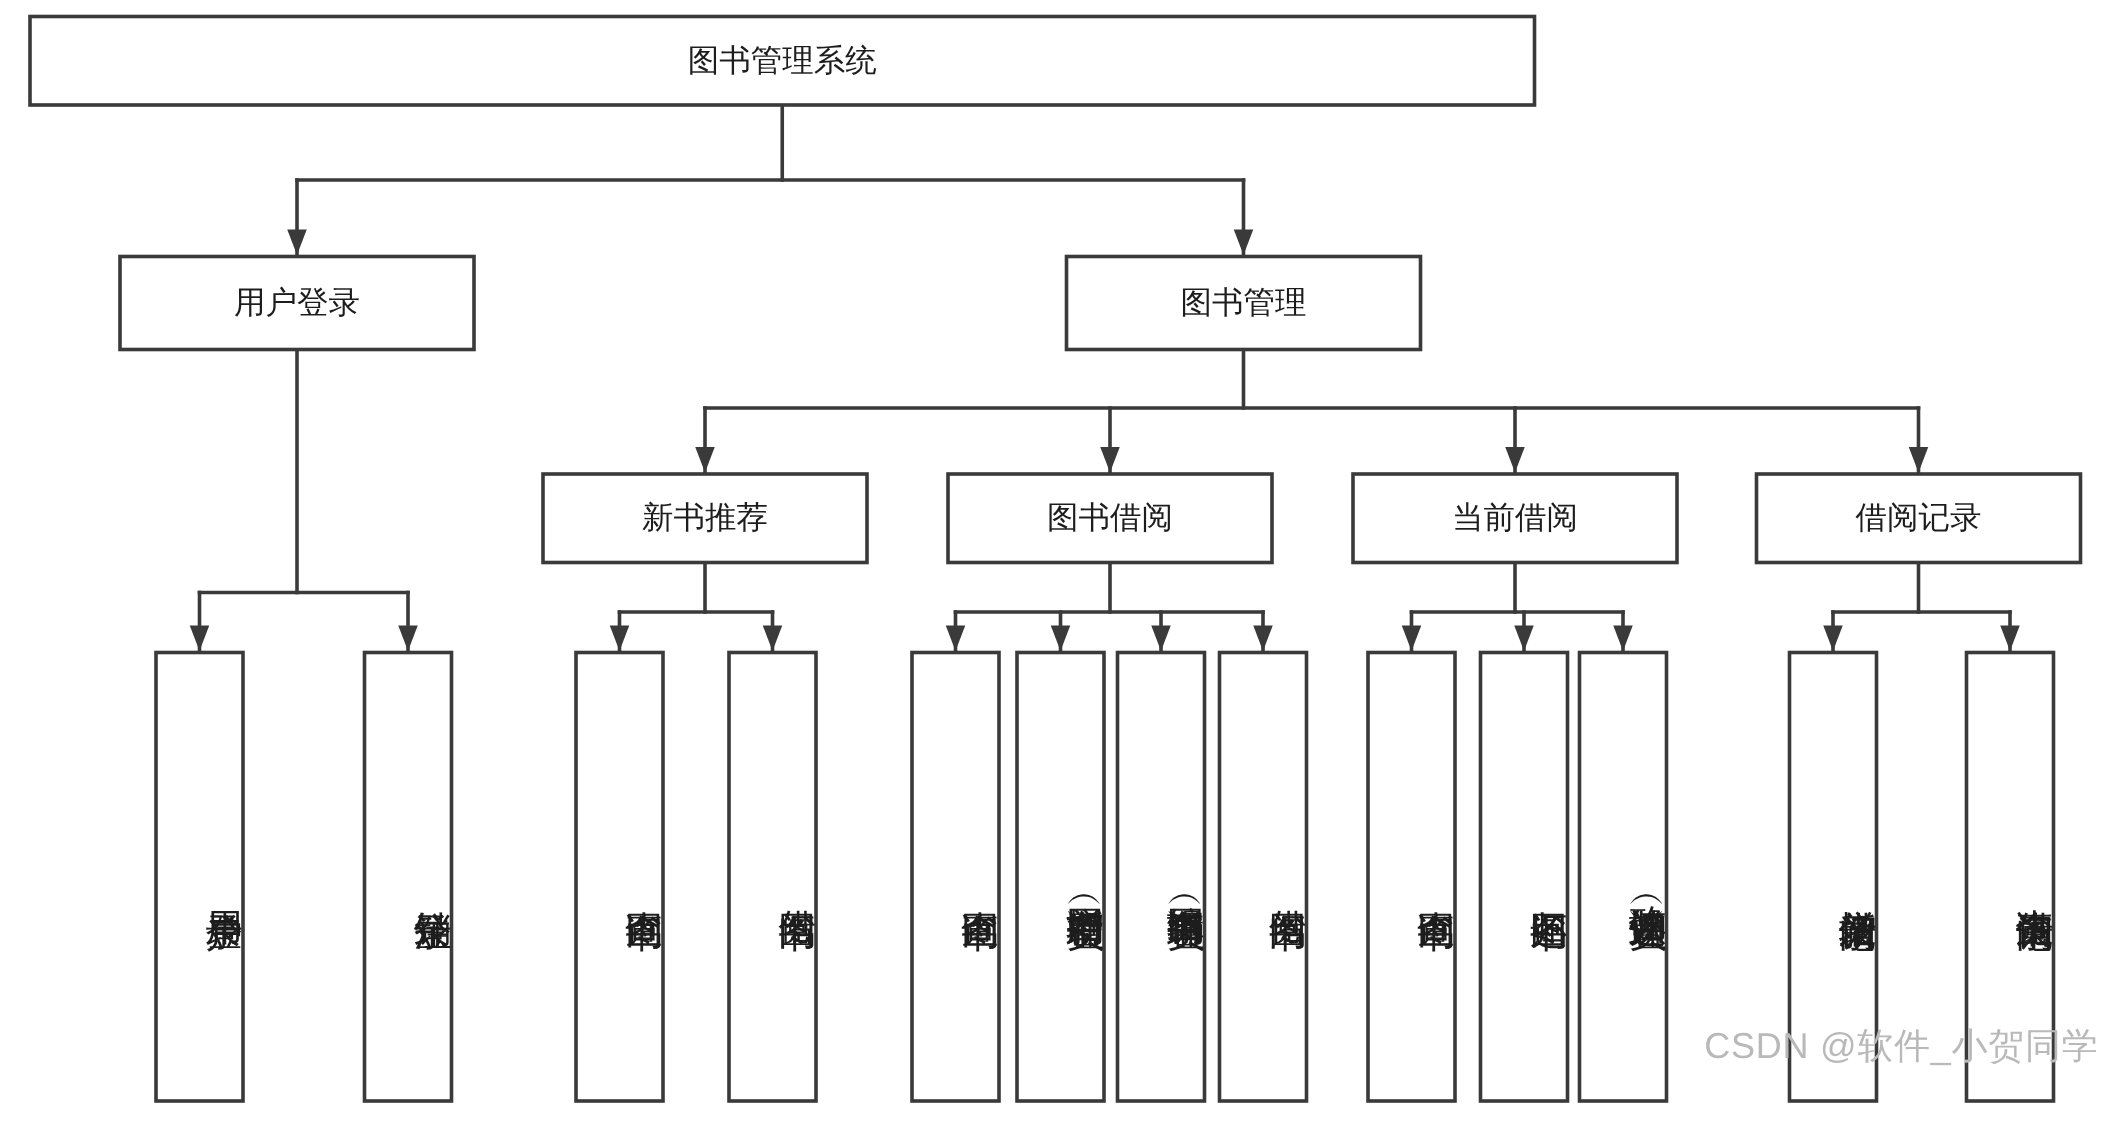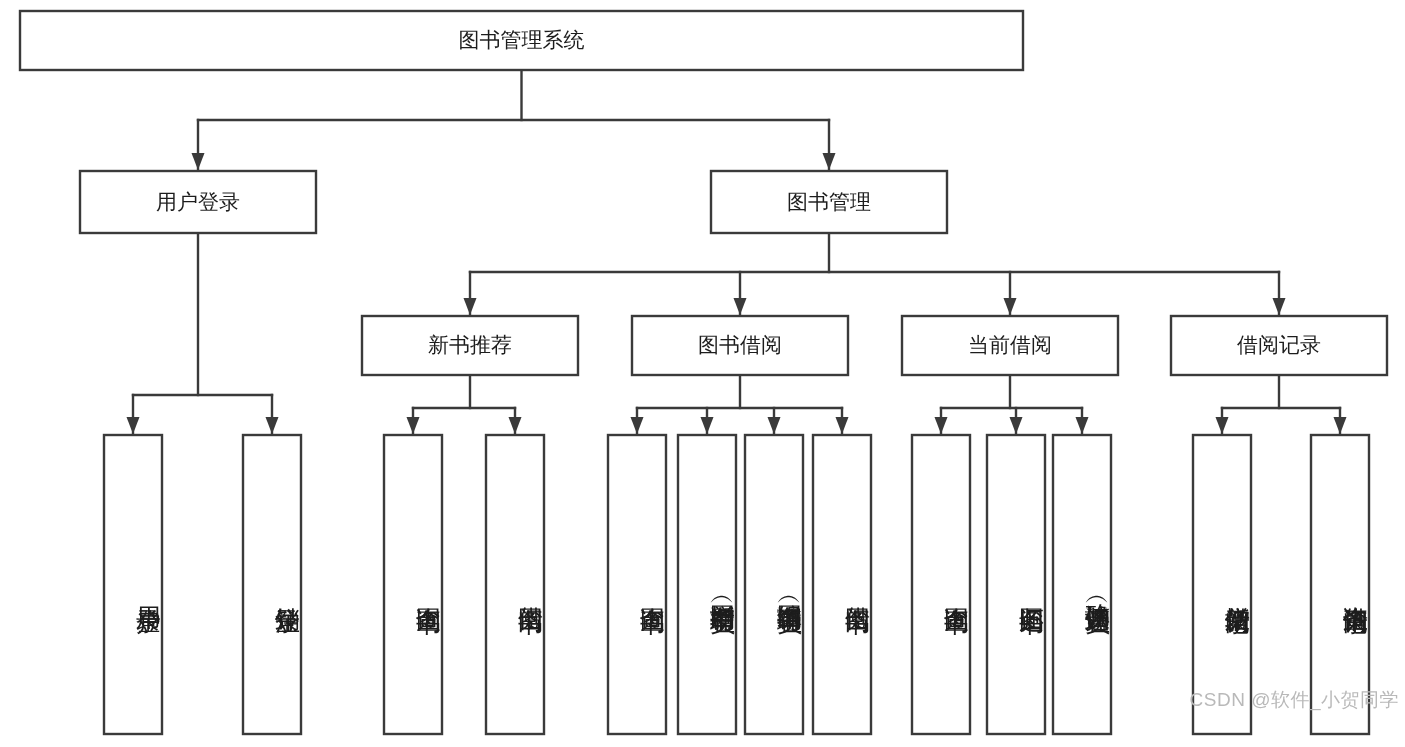--- a/index.html
+++ b/index.html
@@ -63,21 +63,21 @@
     align-items: flex-start;
     justify-content: center;
     white-space: nowrap;
     pointer-events: none;
   }
   .watermark {
     position: absolute;
     right: 6px;
     bottom: 4px;
     font-family: "Liberation Sans", "DejaVu Sans", sans-serif;
-    font-size: 19px;
+    font-size: 24px;
     color: #b9b9b9;
     letter-spacing: 0.5px;
     white-space: nowrap;
   }
 </style>
 </head>
 <body>
 
 <div id="diagram-root">
 

